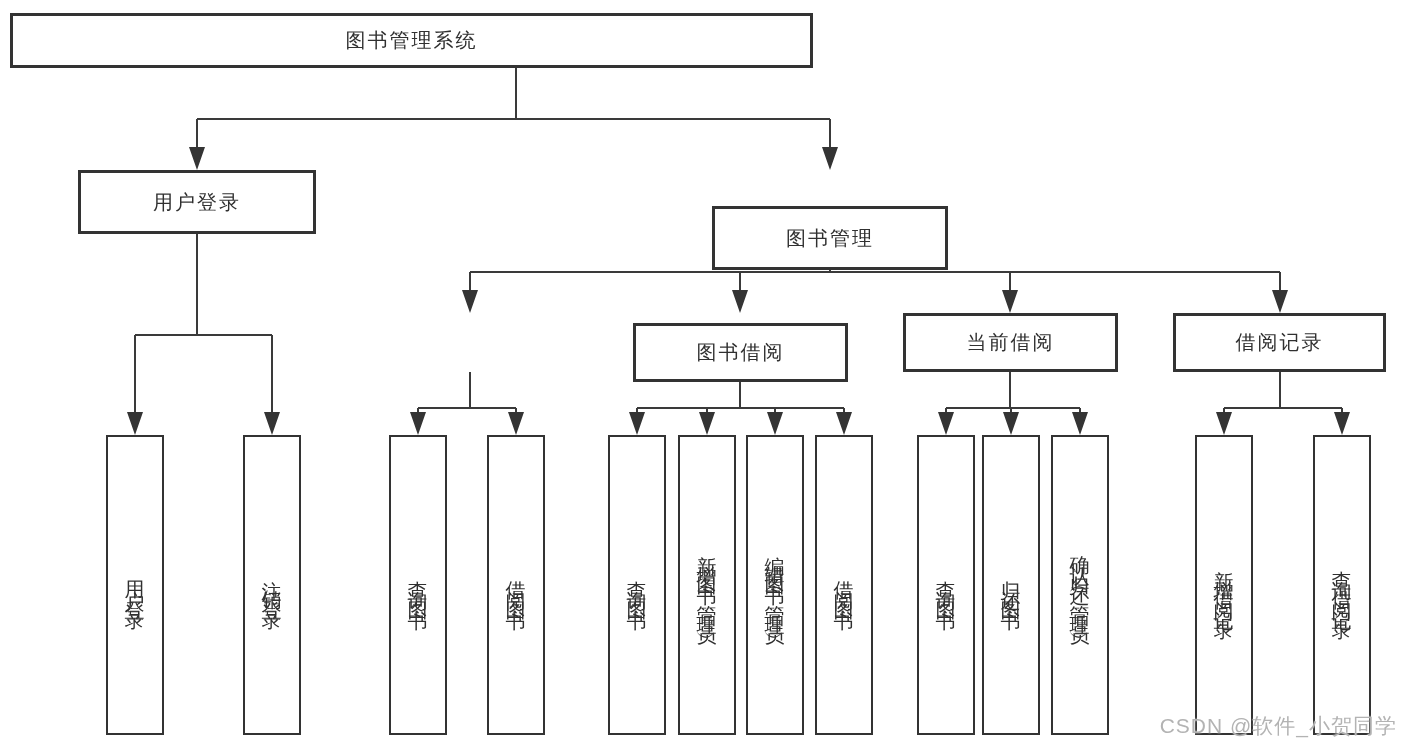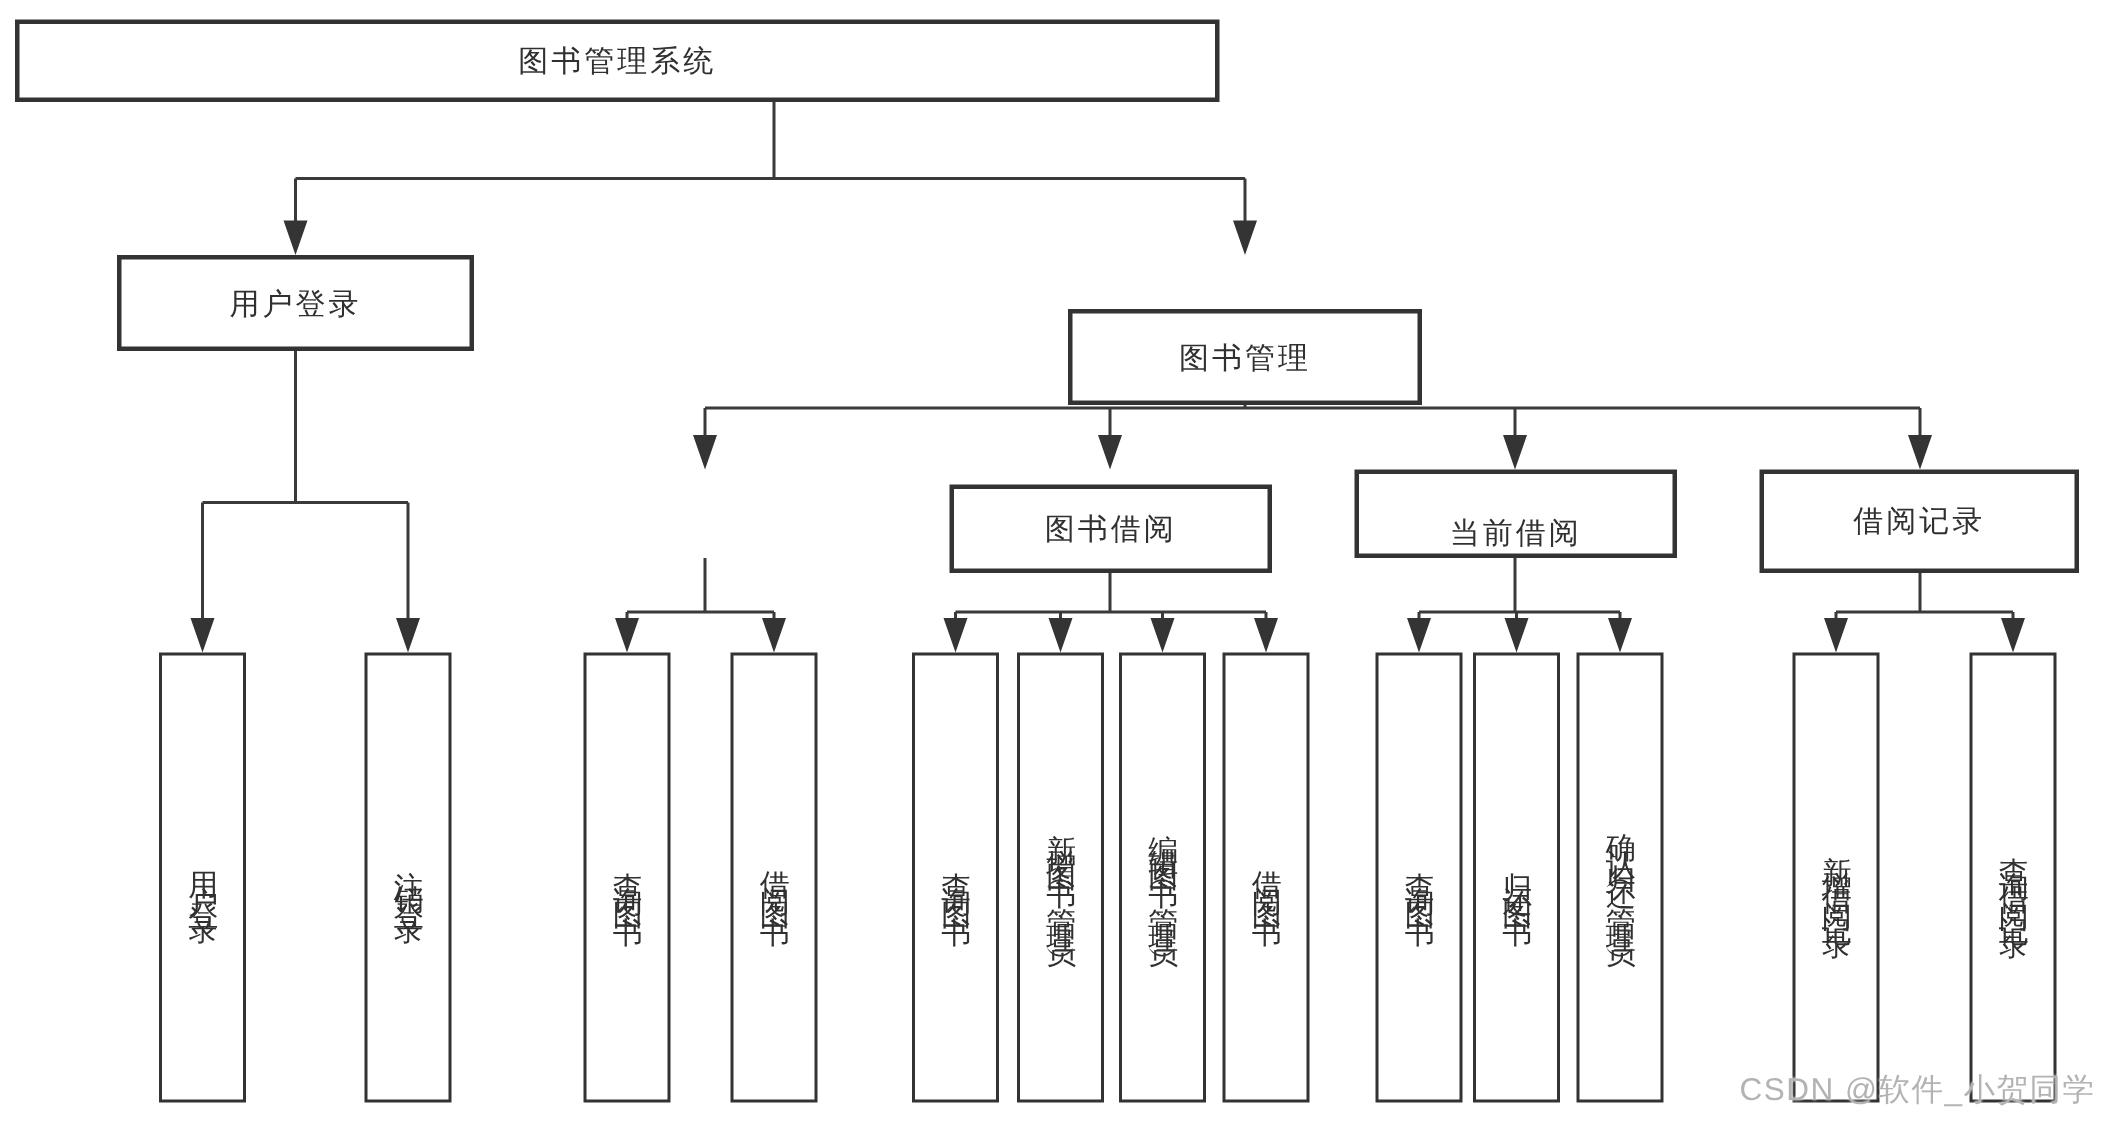--- a/index.html
+++ b/index.html
@@ -104,24 +104,24 @@
   <div class="box" style="left:78px;top:170px;width:238px;height:64px;">
     <span class="h-label">用户登录</span>
   </div>
   <div class="box" style="left:712px;top:170px;width:236px;height:64px;margin-top:36px;">
     <span class="h-label">图书管理</span>
   </div>
 
   <div class="box" style="left:633px;top:323px;width:215px;height:59px;">
     <span class="h-label">图书借阅</span>
   </div>
-  <div class="box" style="left:903px;top:313px;width:215px;height:59px;align-items:flex-end;">
+  <div class="box" style="left:903px;top:313px;width:215px;height:59px;">
     <span class="h-label">当前借阅</span>
   </div>
-  <div class="box" style="left:1173px;top:313px;width:213px;height:69px;">
+  <div class="box" style="left:1173px;top:313px;width:213px;height:59px;">
     <span class="h-label">借阅记录</span>
   </div>
 
   <div class="box leaf" style="left:106px;top:435px;width:58px;height:300px;">
     <span class="v-label">用户登录</span>
   </div>
   <div class="box leaf" style="left:243px;top:435px;width:58px;height:300px;">
     <span class="v-label">注销登录</span>
   </div>
 

